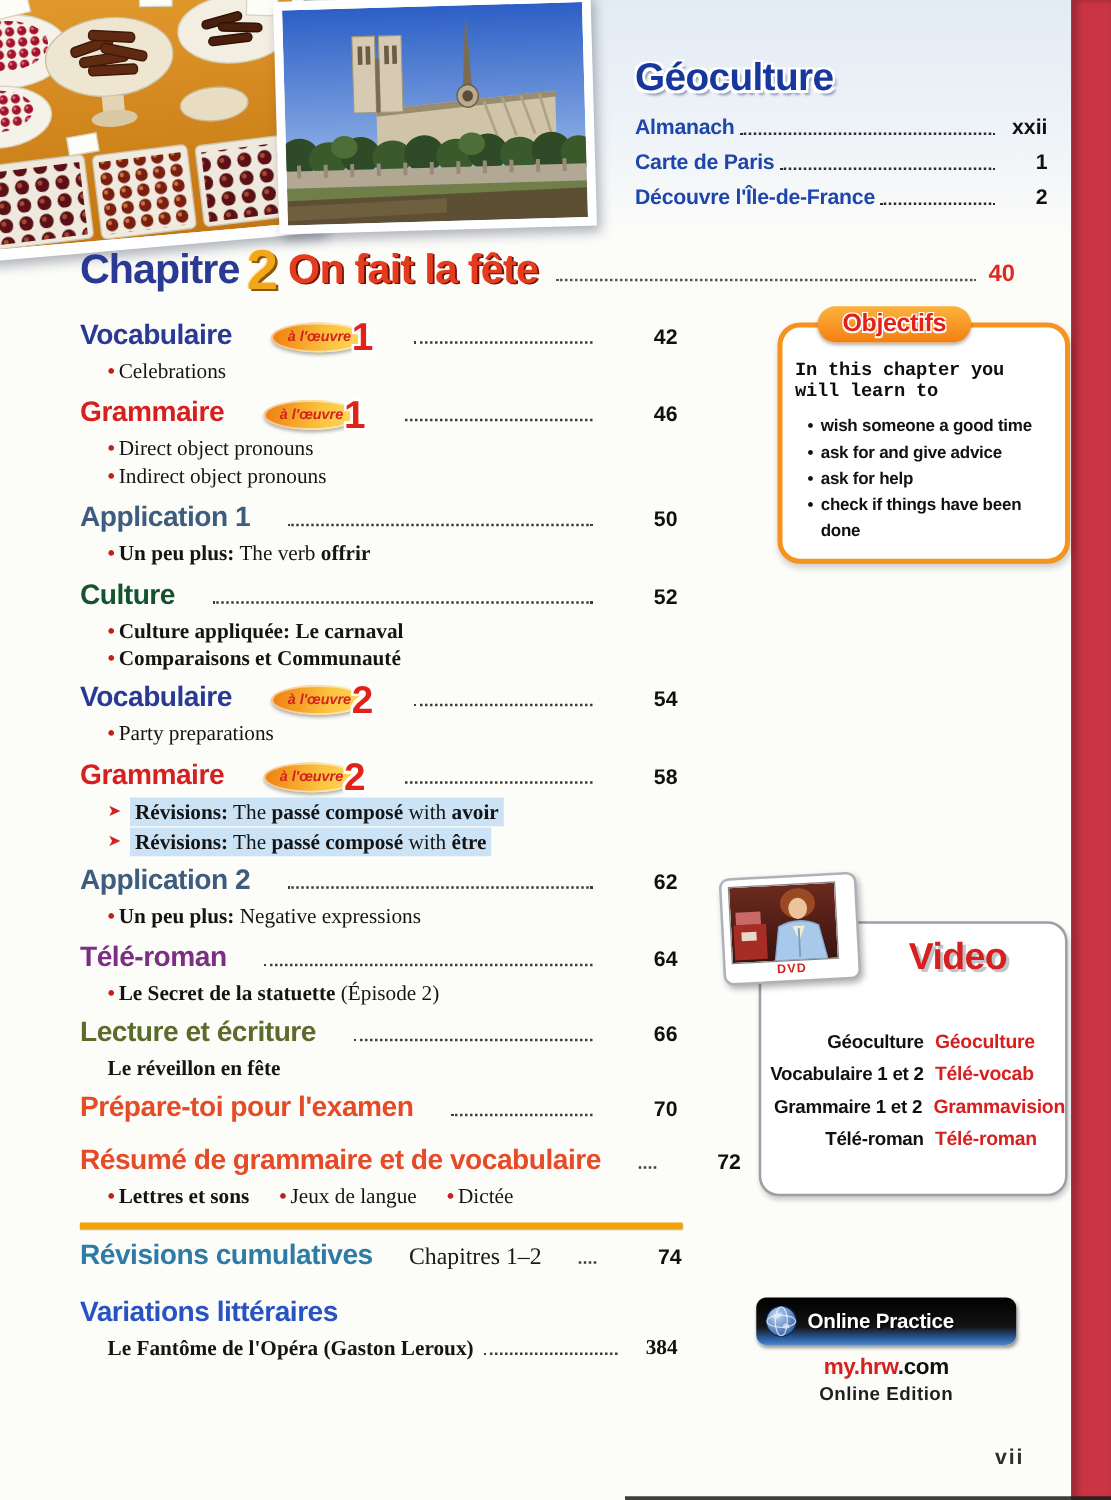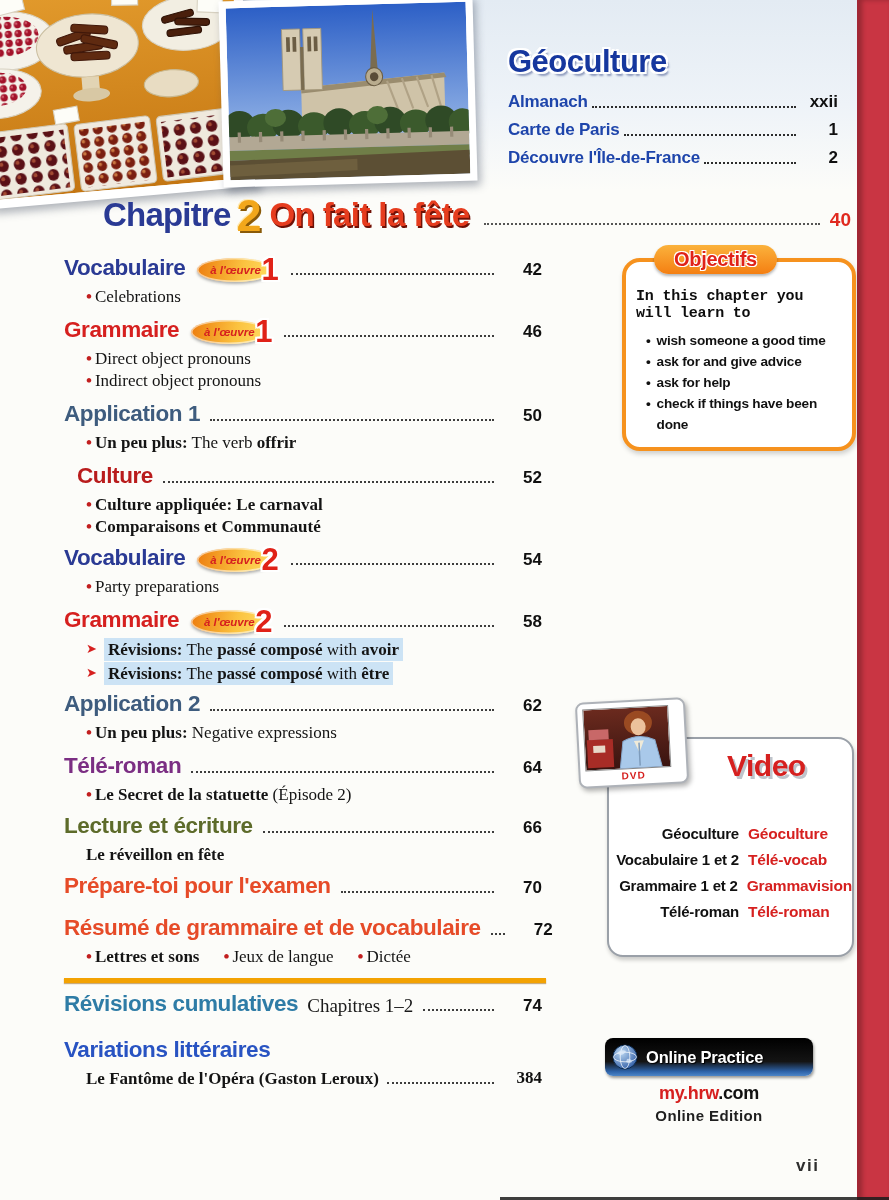--- a/index.html
+++ b/index.html
@@ -22,38 +22,38 @@
   
   .geo{position:absolute;left:508px;top:44px;width:330px;}
   .geo-title{font-size:31px;font-weight:700;color:#16379e;letter-spacing:-.5px;margin:0 0 12px 0;
              text-shadow:-2px -2px 0 #fff,2px -2px 0 #fff,-2px 2px 0 #fff,2px 2px 0 #fff,3px 4px 2px rgba(30,50,120,.45);}
   .geo-row{display:flex;align-items:flex-end;margin-bottom:8px;}
   .geo-label{font-size:17px;font-weight:700;color:#1e45ab;white-space:nowrap;letter-spacing:-.2px;}
   .geo-leader{flex:1;border-bottom:2px dotted #2c2c2c;margin:0 4px 4px 4px;min-width:14px;}
   .geo-num{font-size:17px;font-weight:700;color:#101010;min-width:38px;text-align:right;}
 
   
-  .chapter{position:absolute;left:64px;top:196px;width:748px;display:flex;align-items:flex-end;margin-left:39px;}
+  .chapter{position:absolute;left:64px;top:196px;width:748px;display:flex;align-items:flex-end;}
   .chap-label{font-size:33px;font-weight:700;color:#2a3a94;letter-spacing:-.8px;}
   .chap-num{font-size:45px;font-weight:700;color:#f2a71b;line-height:.8;margin:0 8px 0 6px;
             text-shadow:2px 2px 0 #8a5a08,-1px -1px 0 #ffe9b0;}
   .chap-title{font-size:33px;font-weight:700;color:#e63c1e;letter-spacing:-.6px;
               text-shadow:1.5px 1.5px 0 #701005;}
   .chap-leader{flex:1;border-bottom:2px dotted #555;margin:0 10px 9px 14px;min-width:20px;}
   .chap-page{font-size:19px;font-weight:700;color:#e02a20;margin-bottom:3px;}
 
   
   #toc{position:absolute;left:64px;top:256px;width:478px;}
   .toc-item{position:absolute;left:0;width:478px;}
   .ti-0{top:0;}  .ti-1{top:62px;} .ti-2{top:146px;} .ti-3{top:208px;} .ti-4{top:290px;}
   .ti-5{top:352px;} .ti-6{top:436px;} .ti-7{top:498px;} .ti-8{top:558px;} .ti-9{top:618px;}
   .ti-10{top:660px;} .ti-11{top:722px;} .ti-12{top:736px;} .ti-13{top:782px;}
-  .toc-head{display:flex;align-items:flex-end;}
+  .toc-head{display:flex;align-items:flex-end;gap:20px;}
   .toc-heading{font-size:22.5px;font-weight:700;letter-spacing:-.4px;white-space:nowrap;line-height:1.1;}
-  .c-blue{color:#2a3a94;} .c-red{color:#d6201f;} .c-steel{color:#3e5c7e;} .c-olive{color:#b91c1c;margin-left:13px;}
+  .c-blue{color:#2a3a94;} .c-red{color:#d6201f;} .c-steel{color:#3e5c7e;} .c-olive{color:#14532d;}
   .c-purple{color:#7b2e83;} .c-green{color:#5d6b2a;} .c-orangered{color:#e64b28;}
   .c-teal{color:#2e7ca6;} .c-brightblue{color:#2853c2;}
   .toc-suffix{font-family:"Liberation Serif",serif;font-size:19px;color:#1a1a1a;margin-left:9px;white-space:nowrap;}
   .toc-leader{flex:1;border-bottom:2px dotted #3d3d3d;margin:0 6px 6px 10px;min-width:14px;}
   .toc-page{font-size:17px;font-weight:700;color:#101010;min-width:42px;text-align:right;line-height:1.2;}
   .toc-subs{margin:5px 0 0 22px;font-family:"Liberation Serif",serif;font-size:17px;color:#141414;}
   .toc-subs.row{display:flex;gap:24px;}
   .toc-sub{display:flex;align-items:flex-end;line-height:21px;margin-bottom:1px;}
   .bullet-dot{color:#c21f1f;font-weight:700;margin-right:3px;font-family:"Liberation Serif",serif;}
   .bullet-arrow{color:#d6201f;font-size:13px;margin-right:7px;transform:translateY(-2px);}

